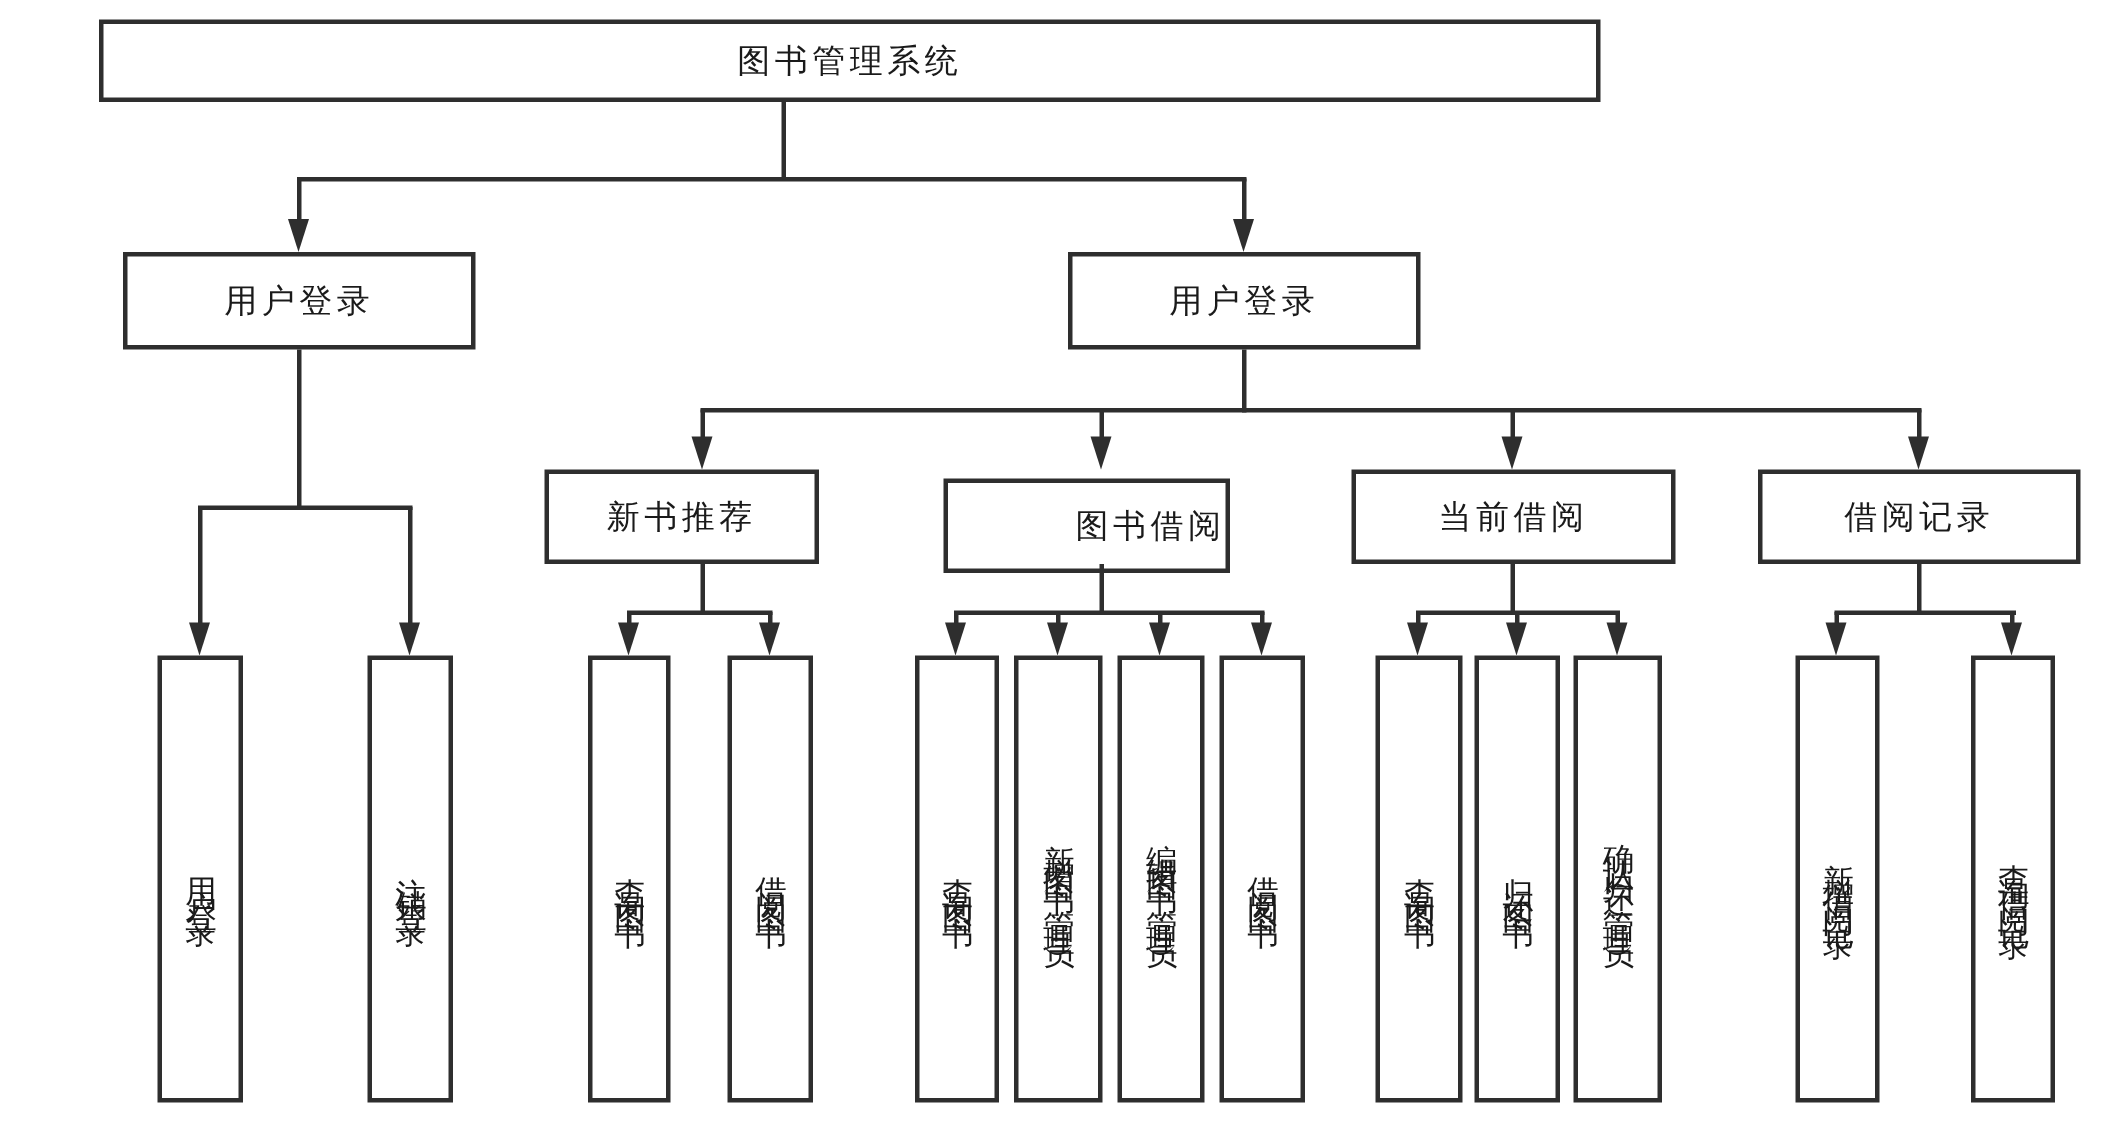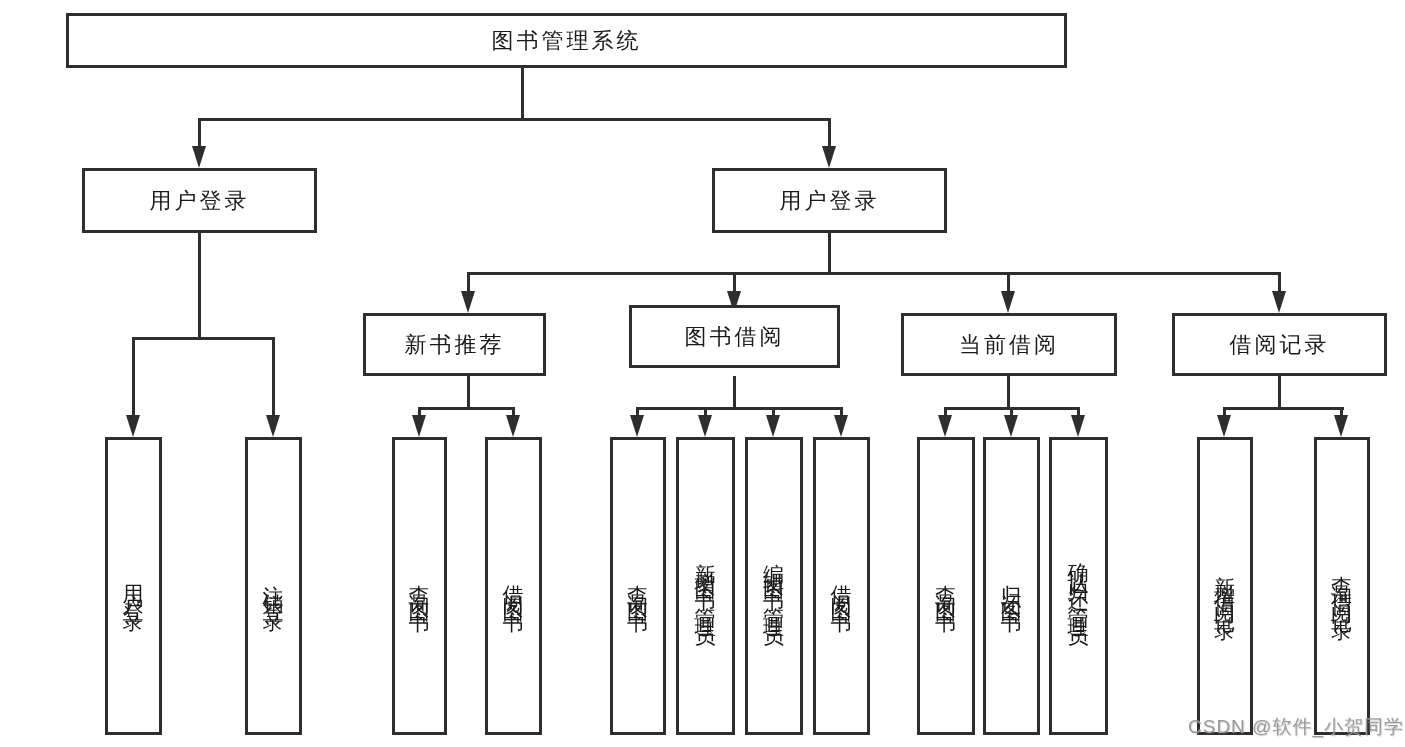--- a/index.html
+++ b/index.html
@@ -88,21 +88,21 @@
   <div class="vline" style="left:828px;top:233px;height:42px;"></div>
   <div class="hline" style="left:467px;top:272px;width:814px;"></div>
   <div class="arrow" style="left:461px;top:273px;height:40px;"></div>
   <div class="arrow" style="left:727px;top:273px;height:40px;"></div>
   <div class="arrow" style="left:1001px;top:273px;height:40px;"></div>
   <div class="arrow" style="left:1272px;top:273px;height:40px;"></div>
 
   <div class="node" style="left:363px;top:313px;width:183px;height:63px;">
     <span>新书推荐</span>
   </div>
-  <div class="node" style="left:629px;top:305px;width:211px;height:63px;">
+  <div class="node" style="left:629px;top:319px;width:191px;height:63px;justify-content:flex-end;">
     <span>图书借阅</span>
   </div>
   <div class="node" style="left:901px;top:313px;width:216px;height:63px;">
     <span>当前借阅</span>
   </div>
   <div class="node" style="left:1172px;top:313px;width:215px;height:63px;">
     <span>借阅记录</span>
   </div>
 
   <div class="vline" style="left:467px;top:376px;height:34px;"></div>
@@ -165,15 +165,14 @@
     <span class="v">确认归还（管理员）</span>
   </div>
 
   <div class="leaf" style="left:1197px;top:437px;width:56px;height:298px;">
     <span class="v">新增借阅记录</span>
   </div>
   <div class="leaf" style="left:1314px;top:437px;width:56px;height:298px;">
     <span class="v">查询借阅记录</span>
   </div>
 
-  <div class="watermark">CSDN @软件_小贺同学</div>
 
 </div>
 
 </body></html>

